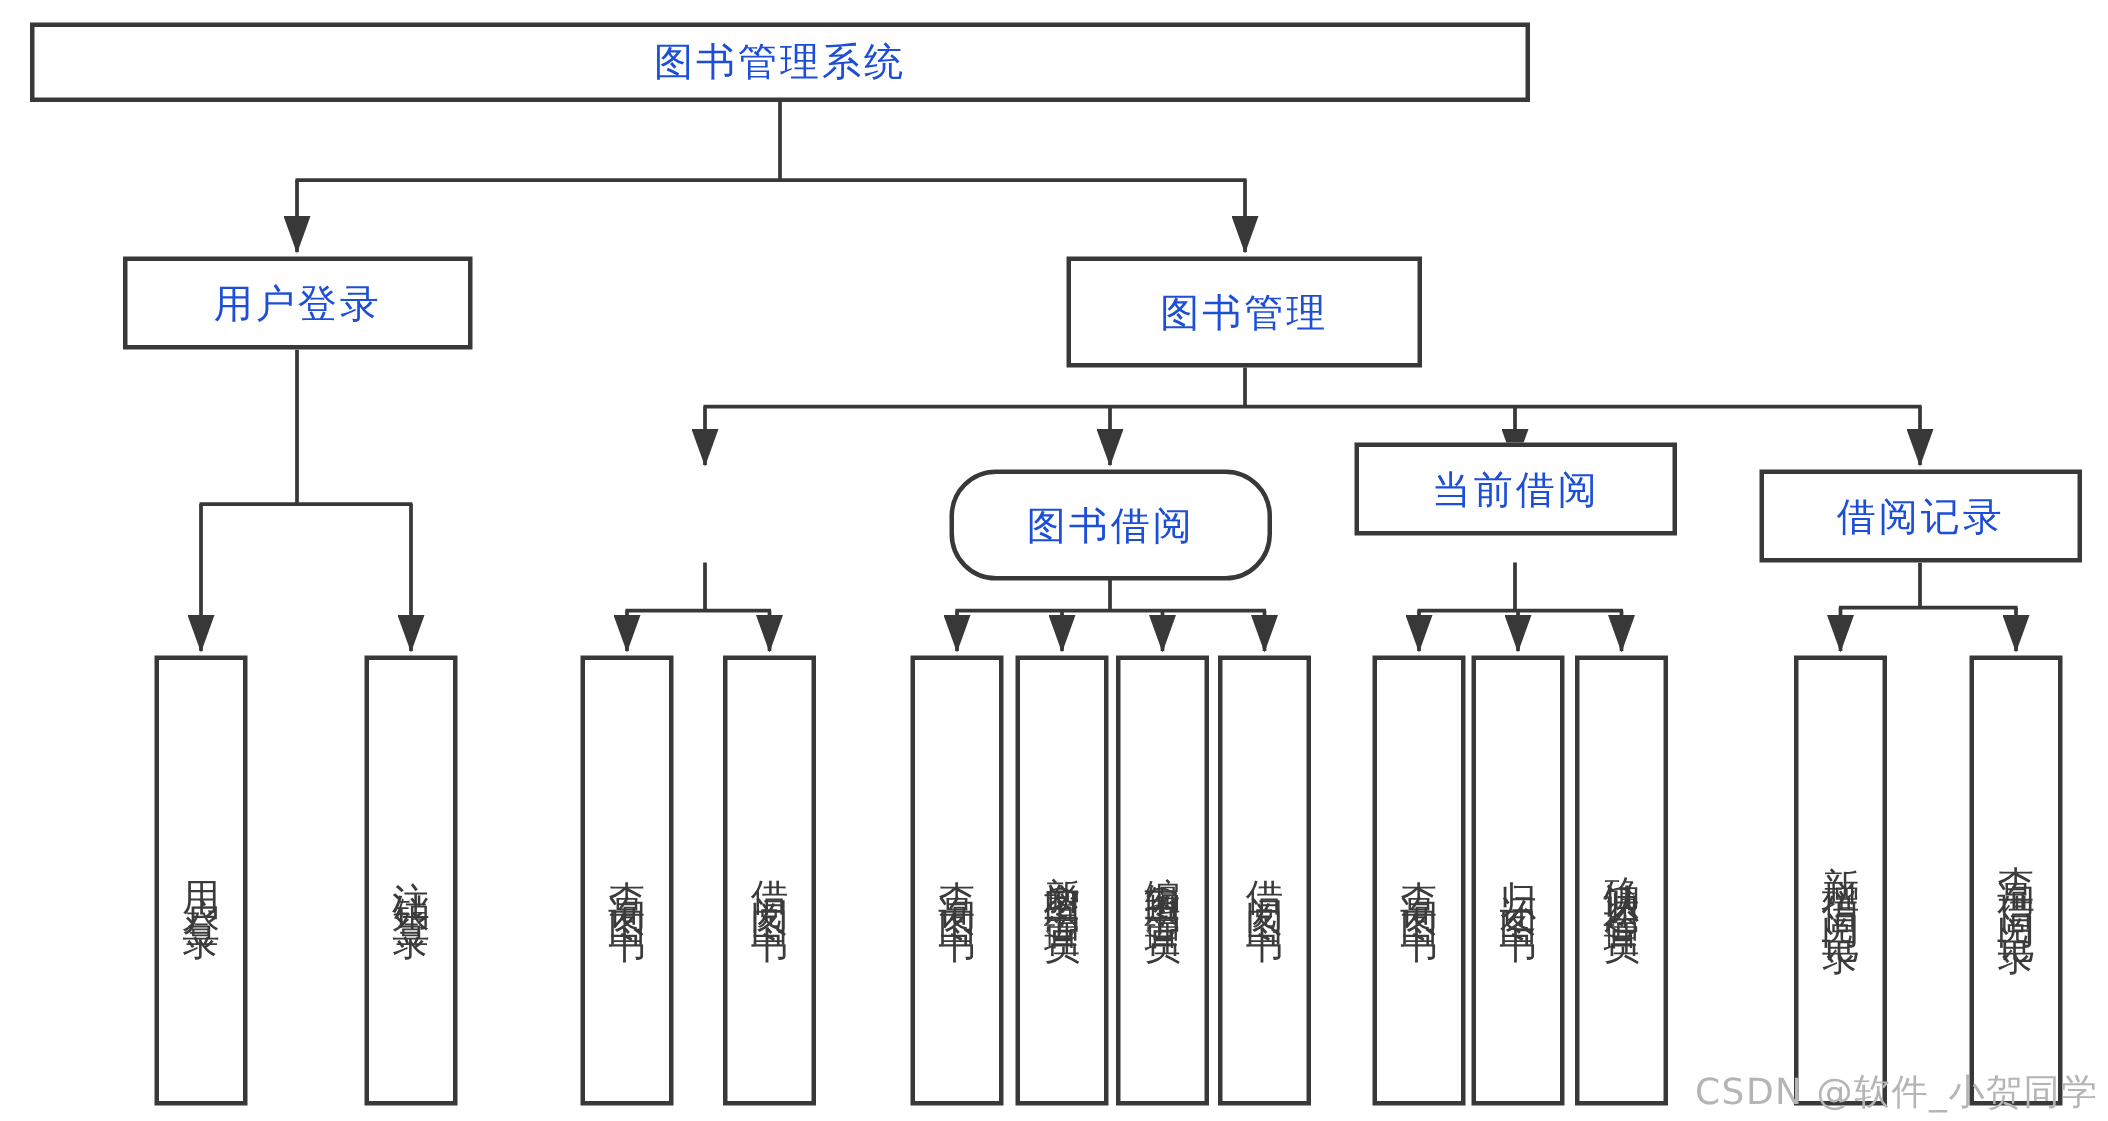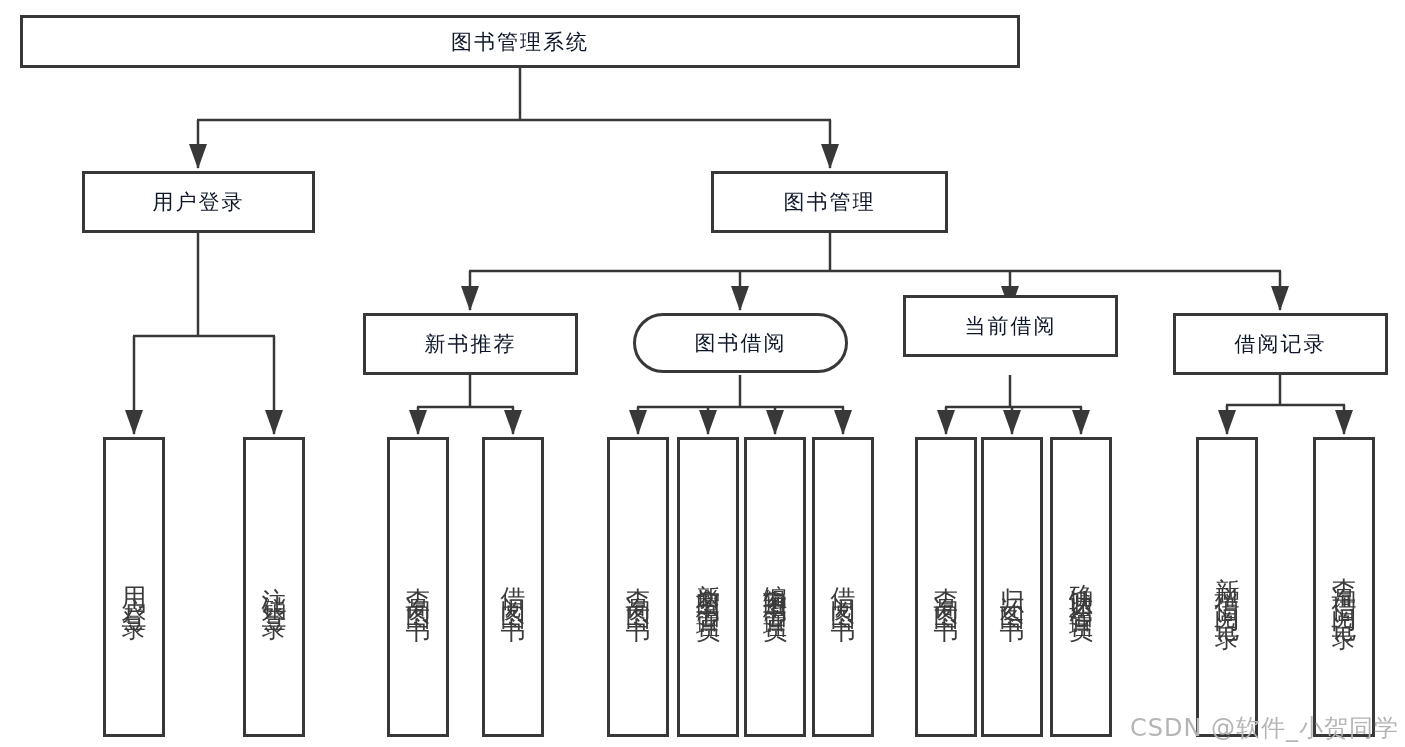--- a/index.html
+++ b/index.html
@@ -11,21 +11,21 @@
     overflow:hidden;
   }
   #connectors{position:absolute;left:0;top:0;width:1405px;height:747px;}
   #connectors line{stroke:#383838;stroke-width:2.5;}
   .node{
     position:absolute;box-sizing:border-box;
     border:3px solid #383838;background:#ffffff;
     display:flex;align-items:center;justify-content:center;
   }
   .node .lbl{
-    font-size:21px;letter-spacing:2px;color:#0f172a;white-space:nowrap;
+    font-size:26px;letter-spacing:2px;color:#1d4ed8;white-space:nowrap;
   }
   .vnode .lbl{
     writing-mode:vertical-rl;text-orientation:mixed;
     font-size:25px;letter-spacing:10px;line-height:1;color:#3b3b3b;
     white-space:nowrap;
   }
   .vnode.tight .lbl{font-size:24px;letter-spacing:5px;}
   #watermark{
     position:absolute;top:712px;right:6px;z-index:10;
     font-size:24px;letter-spacing:1px;color:#b5b5b5;
@@ -99,28 +99,25 @@
     </g>
   </svg>
 
   <div class="node" style="left:20px;top:15px;width:1000px;height:53px;">
     <span class="lbl">图书管理系统</span>
   </div>
 
   <div class="node" style="left:82px;top:171px;width:233px;height:62px;">
     <span class="lbl">用户登录</span>
   </div>
-  <div class="node" style="left:711px;top:171px;width:237px;height:62px;text-align:center;">
+  <div class="node" style="left:711px;top:171px;width:237px;height:74px;text-align:center;">
     <span class="lbl">图书管理</span>
   </div>
 
-  <div class="node" style="left:363px;top:313px;width:215px;height:62px;">
-    <span class="lbl">新书推荐</span>
-  </div>
-  <div class="node" style="left:633px;top:313px;width:215px;height:60px;border-radius:31px;">
+  <div class="node" style="left:633px;top:313px;width:215px;height:74px;border-radius:31px;">
     <span class="lbl">图书借阅</span>
   </div>
   <div class="node" style="left:903px;top:295px;width:215px;height:62px;">
     <span class="lbl">当前借阅</span>
   </div>
   <div class="node" style="left:1173px;top:313px;width:215px;height:62px;">
     <span class="lbl">借阅记录</span>
   </div>
 
   <div class="node vnode" style="left:103px;top:437px;width:62px;height:300px;">

